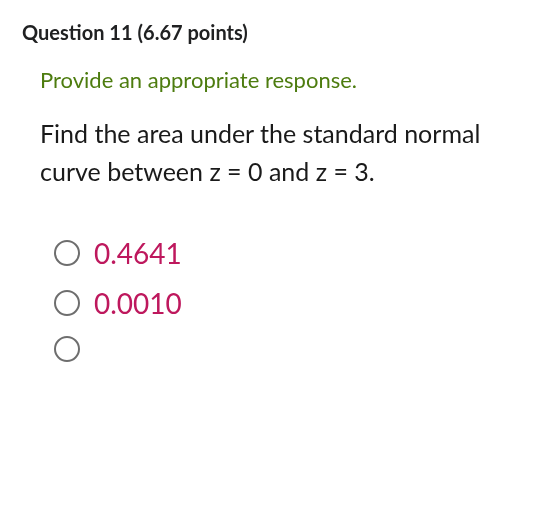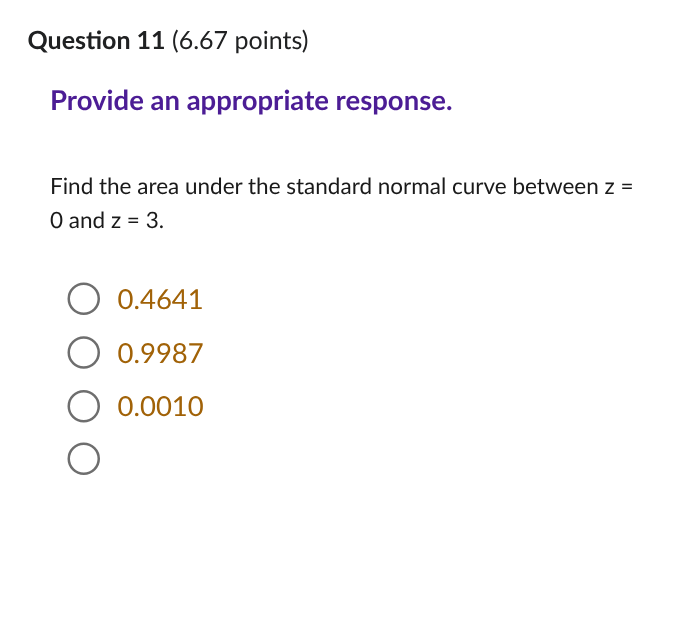--- a/index.html
+++ b/index.html
@@ -17,36 +17,36 @@
     }
     .question-header {
       font-size: 20px;
       margin-bottom: 22px;
     }
     .question-number {
       font-weight: 700;
       text-align: center;
     }
     .question-points {
-      font-weight: 400;
+      font-weight: 700;
     }
     .question-body {
       padding-left: 18px;
     }
     .instruction {
       font-size: 22px;
-      font-weight: 700;
-      margin-bottom: 42px;
-      color: #4c1d95;
+      font-weight: 400;
+      margin-bottom: 22px;
+      color: #4d7c0f;
     }
     .prompt {
-      font-size: 18px;
+      font-size: 25px;
       font-weight: 400;
       line-height: 1.5;
-      margin-bottom: 36px;
+      margin-bottom: 46px;
       color: #1a1a1a;
     }
     .choices {
       padding-left: 14px;
     }
     .choice {
       display: flex;
       align-items: center;
       margin-bottom: 16px;
       cursor: pointer;
@@ -54,22 +54,22 @@
     .radio-circle {
       width: 26px;
       height: 26px;
       border: 2px solid #6e6e6e;
       border-radius: 50%;
       flex-shrink: 0;
       margin-right: 14px;
       background: #ffffff;
     }
     .choice-label {
-      font-size: 22px;
-      color: #a16207;
+      font-size: 28px;
+      color: #be185d;
     }
   </style>
 </head>
 <body>
 
 <div class="question-header">
   <span class="question-number">Question 11</span>
   <span class="question-points">(6.67 points)</span>
 </div>
 
@@ -77,23 +77,19 @@
   <div class="instruction">Provide an appropriate response.</div>
   <div class="prompt">Find the area under the standard normal curve between z = 0 and z = 3.</div>
 
   <div class="choices">
     <div class="choice">
       <span class="radio-circle"></span>
       <span class="choice-label">0.4641</span>
     </div>
     <div class="choice">
       <span class="radio-circle"></span>
-      <span class="choice-label">0.9987</span>
-    </div>
-    <div class="choice">
-      <span class="radio-circle"></span>
       <span class="choice-label">0.0010</span>
     </div>
     <div class="choice">
       <span class="radio-circle"></span>
     </div>
   </div>
 </div>
 
 </body></html>

